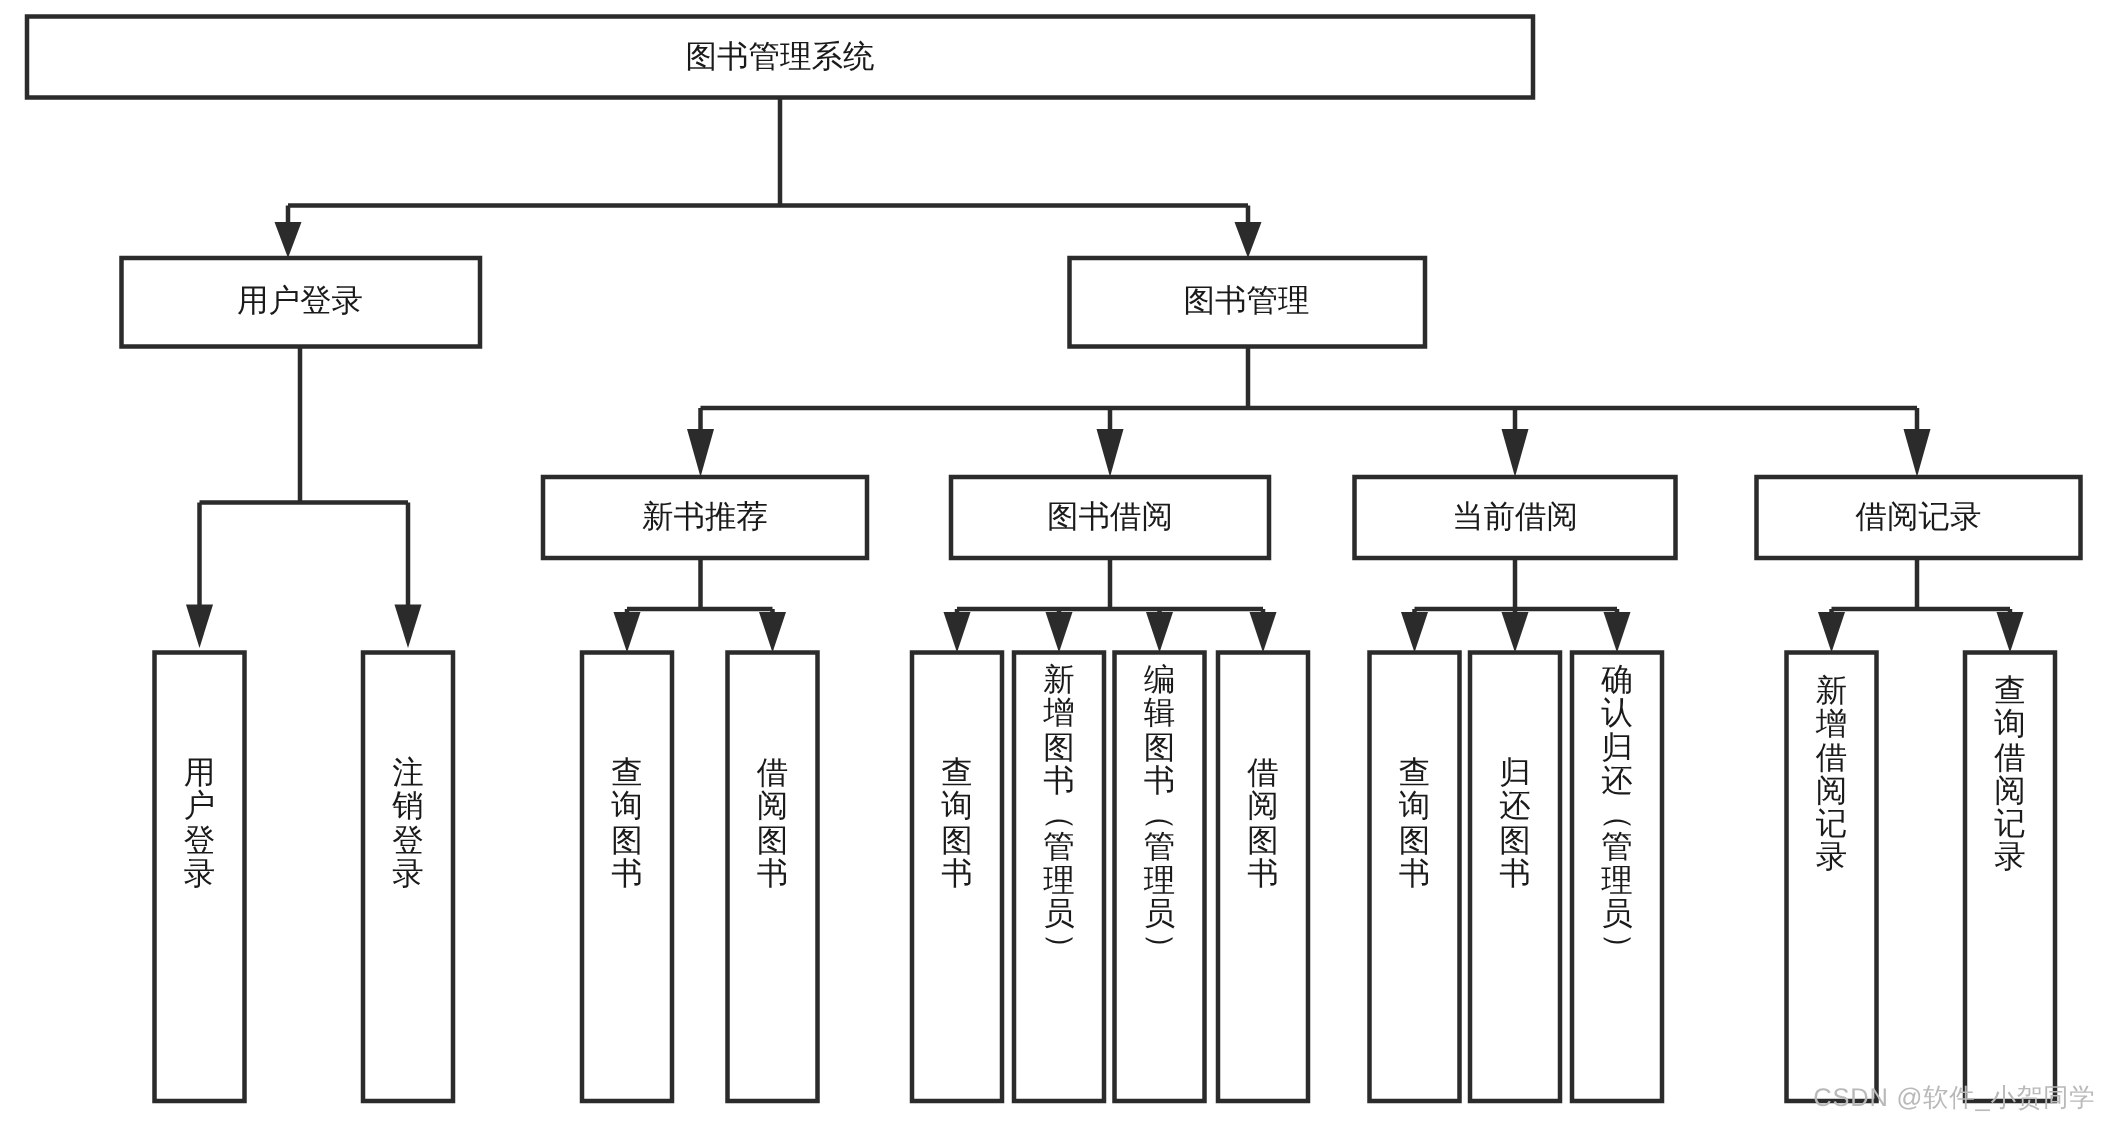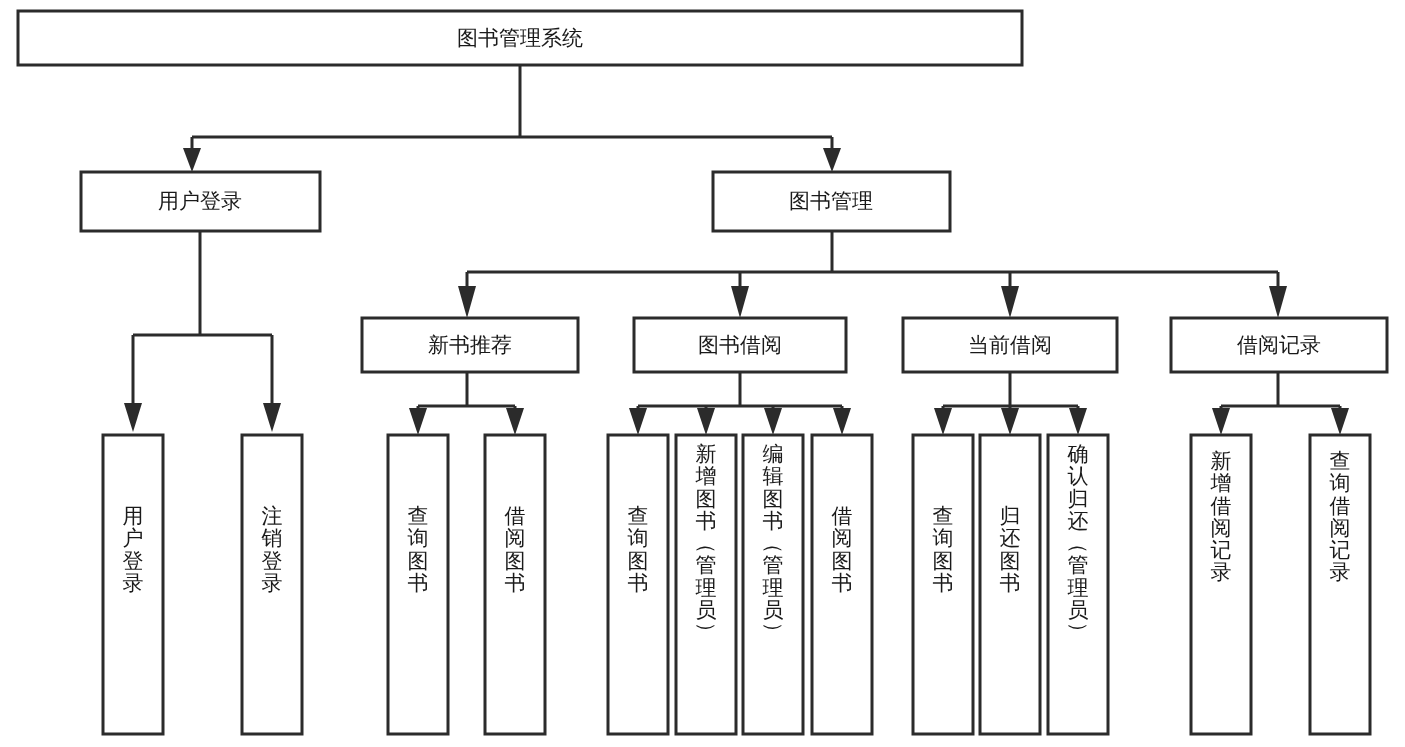--- a/index.html
+++ b/index.html
@@ -280,13 +280,14 @@
     </div>
   <div class="vlabel" style="top: 450px; left: 1310px; width: 60px;">
       <span>查</span>
       <span>询</span>
       <span>借</span>
       <span>阅</span>
       <span>记</span>
       <span>录</span>
     </div>
 
+  <div class="watermark-text">CSDN @软件_小贺同学</div>
 </div>
 
 </body></html>

